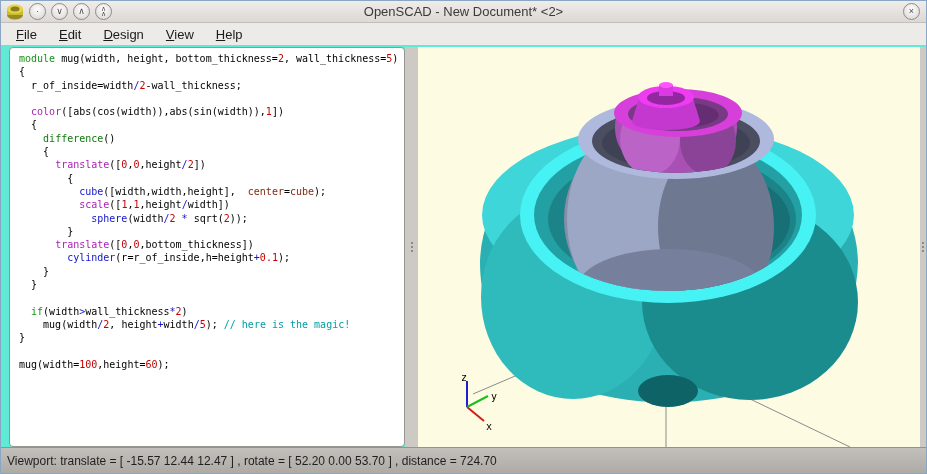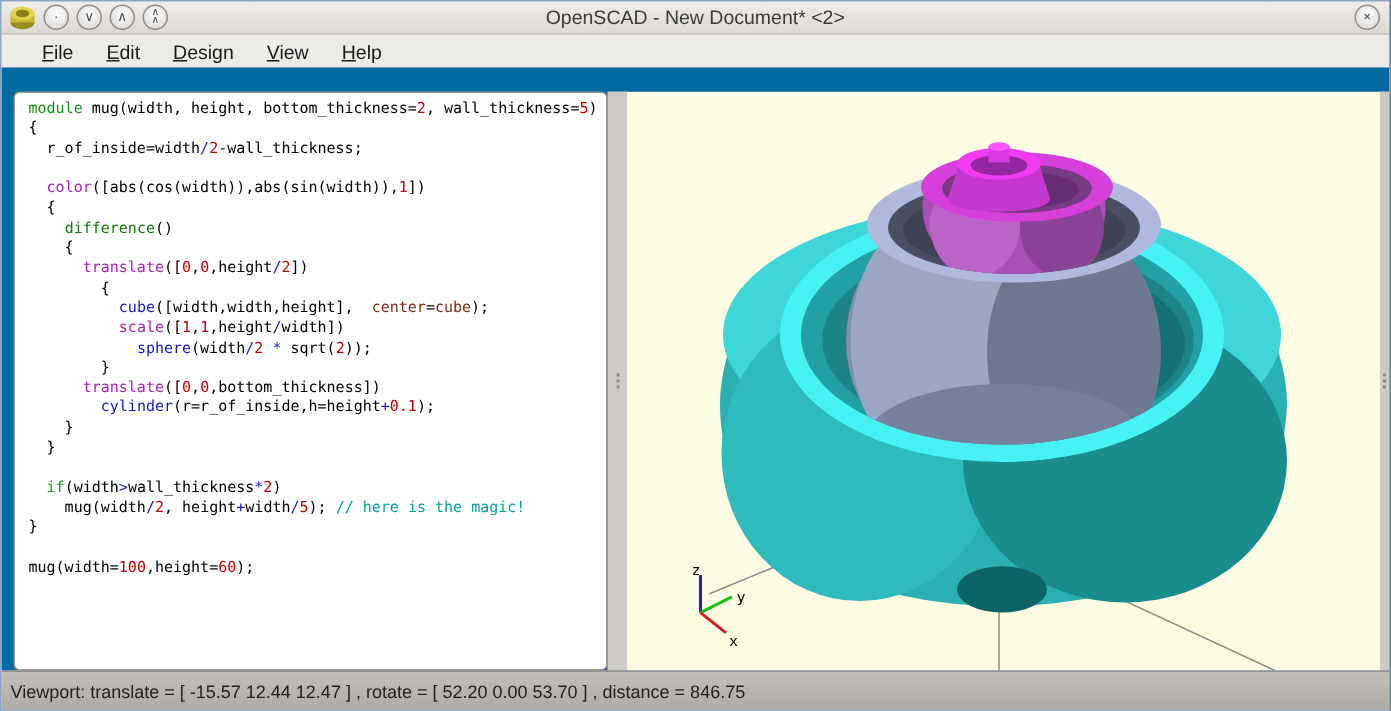--- a/index.html
+++ b/index.html
@@ -32,27 +32,27 @@
   .shade-stack{display:flex;flex-direction:column;align-items:center;}
   .shade-stack .gl{font-size:7px;line-height:4.5px;}
   .title-text{
     position:absolute;left:0;right:0;top:0;height:22px;
     text-align:center;line-height:22px;font-size:13px;color:#3a3a3a;border-radius:10px;
   }
   .app-icon{width:18px;height:16px;display:block;}
   
   .menubar{
     height:22px;flex:0 0 22px;background:#edebe8;
-    display:flex;align-items:center;padding-left:16px;
+    display:flex;align-items:center;padding-left:4px;
     font-size:13px;color:#1a1a1a;
   }
   .menu-item{padding:2px 11px;cursor:default;}
   .menu-item u{text-decoration:underline;}
   
-  .content{flex:1;display:flex;background:#0369a1;padding-top:16px;min-height:0;}
+  .content{flex:1;display:flex;background:#5eead4;padding-top:2px;min-height:0;}
   .left-gutter{width:8px;flex:0 0 8px;}
   .editor-pane{
     width:396px;flex:0 0 396px;background:#ffffff;
     border:1px solid #98948f;border-radius:4px;
     overflow:hidden;
     padding:4px 0 0 9px;
   }
   .code-line{
     font-family:"DejaVu Sans Mono","Liberation Mono",monospace;
     font-size:10px;line-height:13.3px;white-space:pre;
@@ -238,16 +238,16 @@
     <div class="right-strip">
       <span class="grip">
           <i></i>
           <i></i>
           <i></i>
         </span>
     </div>
   </div>
 
   <div class="statusbar">
-    <span>Viewport: translate = [ -15.57 12.44 12.47 ] , rotate = [ 52.20 0.00 53.70 ] , distance = 846.75</span>
+    <span>Viewport: translate = [ -15.57 12.44 12.47 ] , rotate = [ 52.20 0.00 53.70 ] , distance = 724.70</span>
   </div>
 
 </div>
 
 </body></html>

